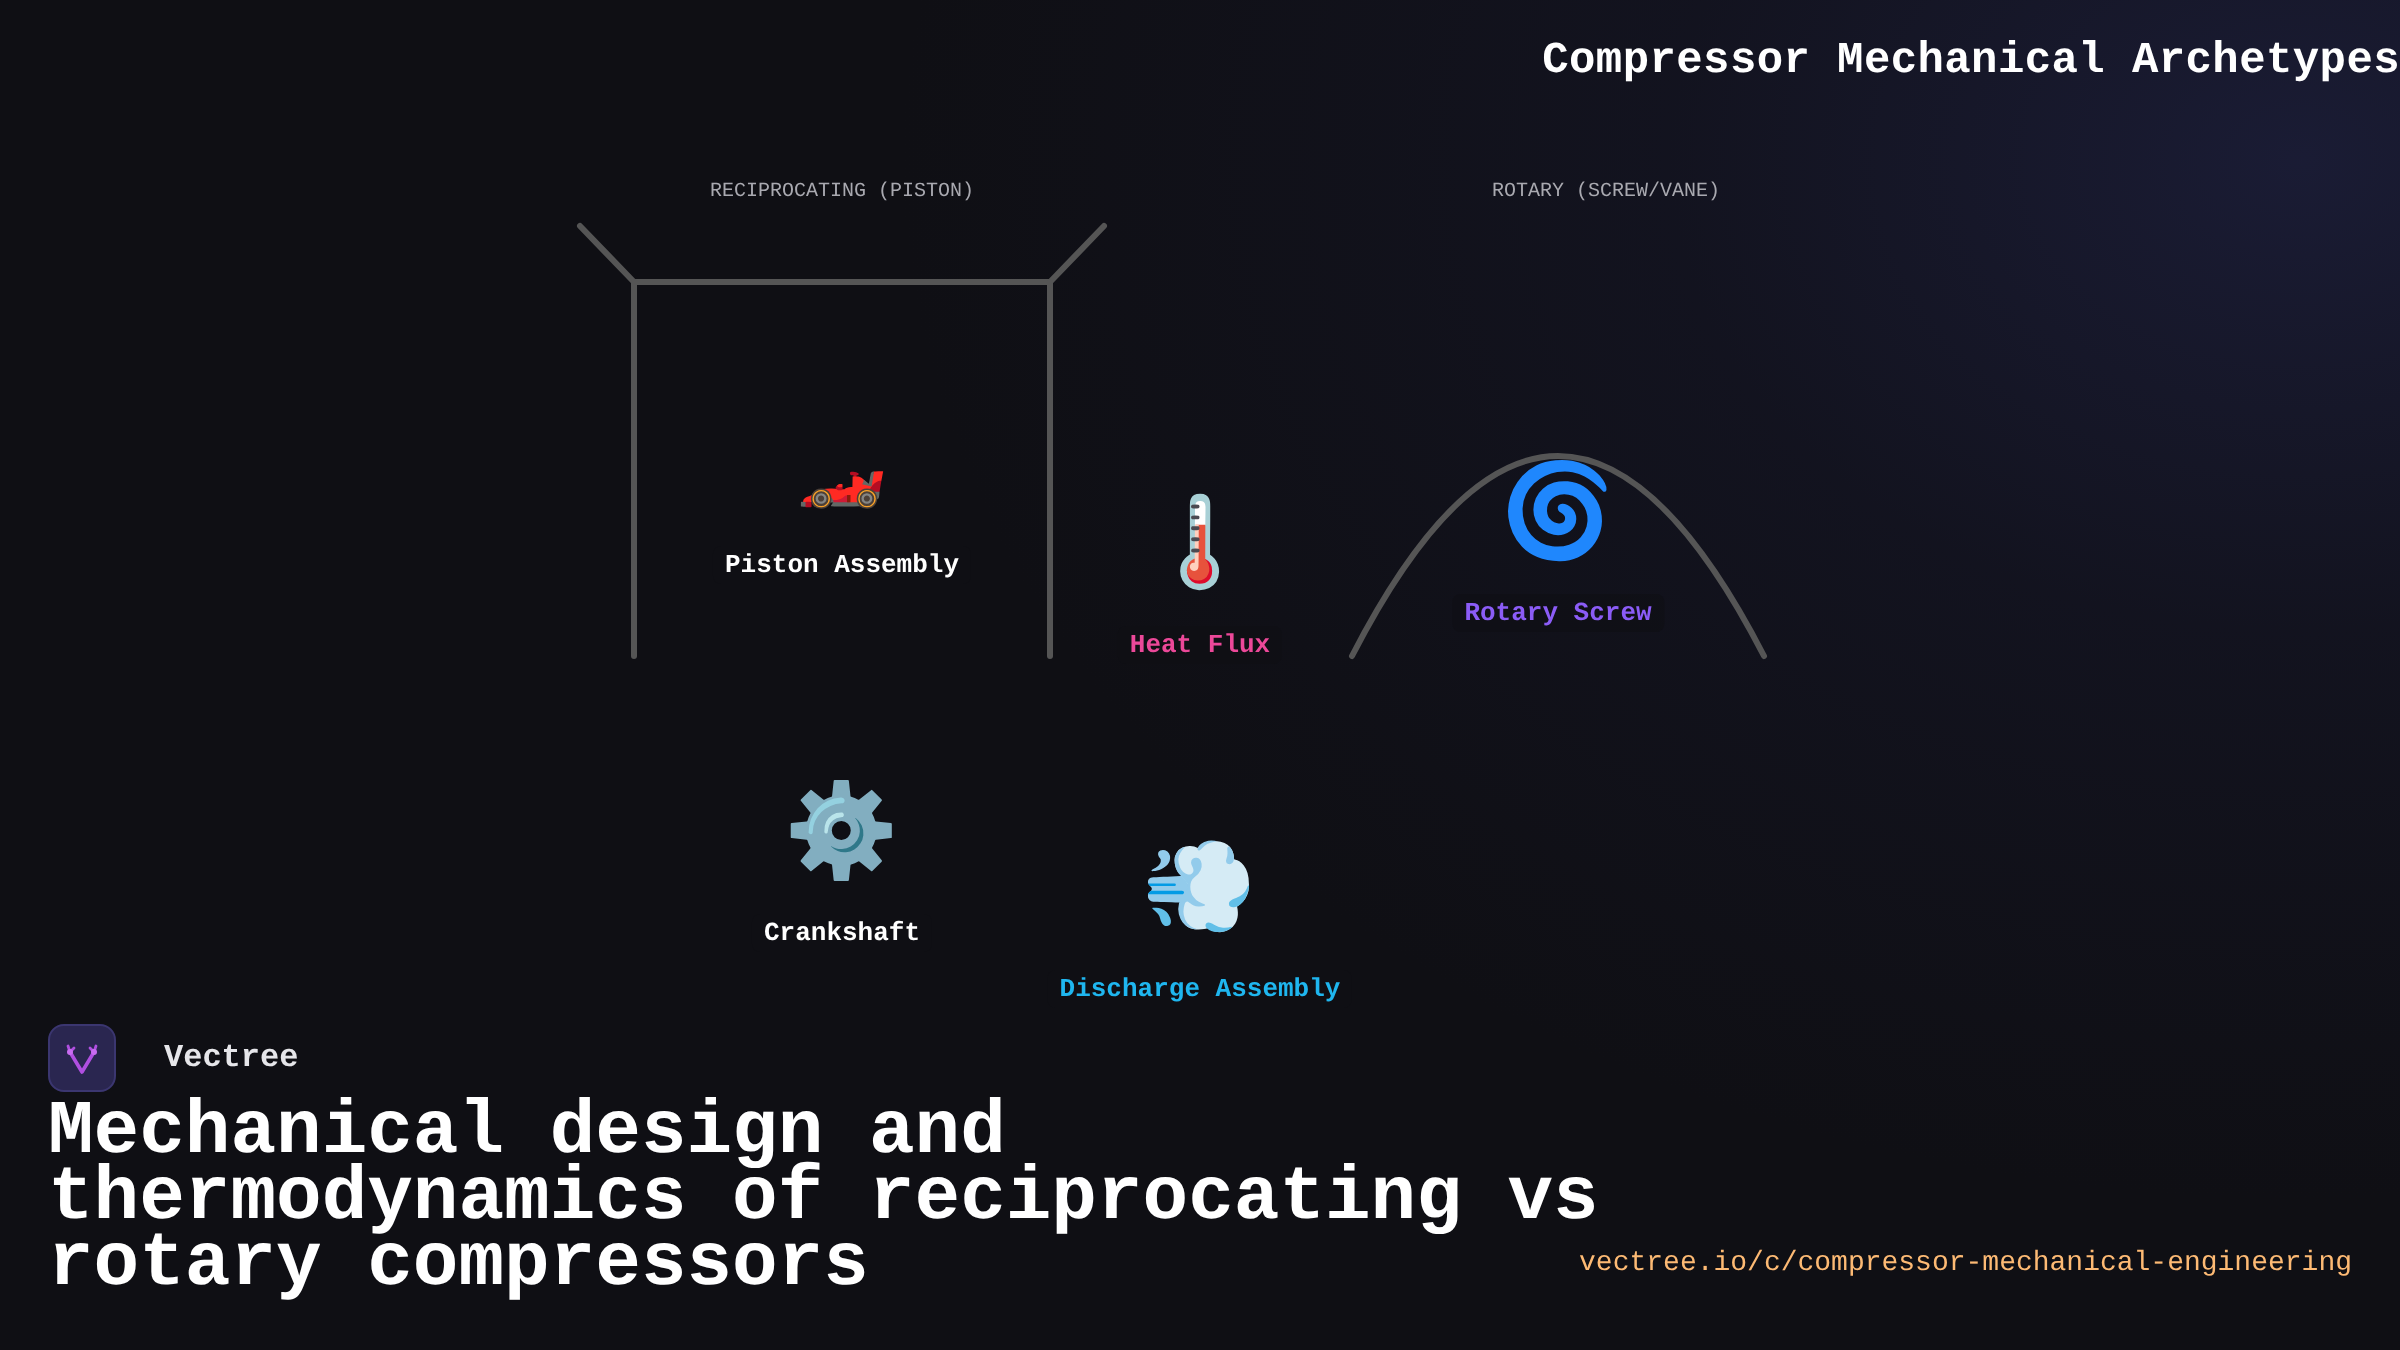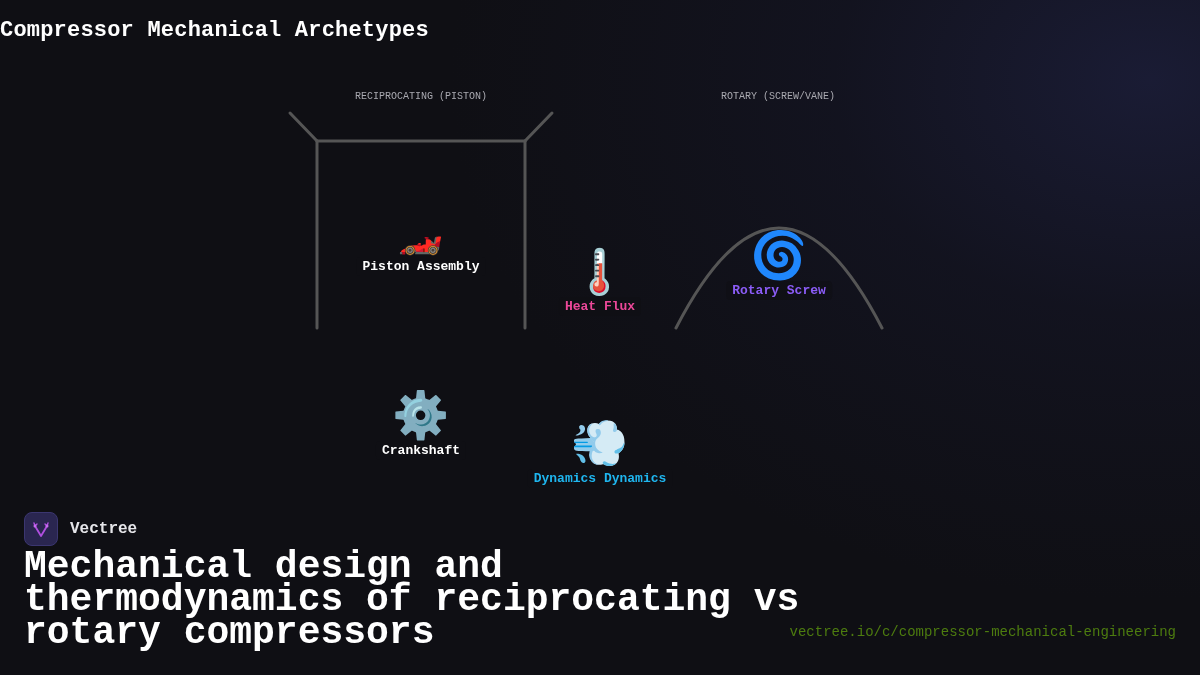--- a/index.html
+++ b/index.html
@@ -8,67 +8,67 @@
     background: #0f0f14;
     font-family: "Liberation Mono", "DejaVu Sans Mono", monospace;
     color: #fff;
   }
   .bg-glow {
     position: absolute; inset: 0;
     background: radial-gradient(ellipse 700px 520px at 1150px 80px, rgba(28,30,58,0.85) 0%, rgba(22,23,42,0.5) 45%, rgba(15,15,20,0) 100%);
     pointer-events: none;
   }
   .title {
-    position: absolute; left: 0; width: 1200px; top: 18px; text-align: left;
+    position: absolute; left: 0; width: 1200px; top: 18px; text-align: right;
     font-size: 22px; font-weight: bold; color: #ffffff; letter-spacing: 0.2px;
   }
   .group-label {
     position: absolute; font-size: 10px; color: #a9a9b0; white-space: nowrap;
     transform: translateX(-50%);
   }
   svg.diagram { position: absolute; left: 0; top: 0; width: 1200px; height: 675px; }
   .node {
     position: absolute; transform: translateX(-50%);
     display: flex; flex-direction: column; align-items: center;
   }
   .node .glyph {
     font-family: "DejaVu Sans", sans-serif; line-height: 1; display: block;
     text-align: center;
   }
   .node .label {
-    margin-top: 3px; font-size: 13px; font-weight: bold; white-space: nowrap;
+    margin-top: 19px; font-size: 13px; font-weight: bold; white-space: nowrap;
     padding: 2px 6px; border-radius: 4px; background: rgba(15,15,20,0.6);
   }
   .brand {
-    position: absolute; left: 24px; top: 512px; display: flex; align-items: center; gap: 12px;
+    position: absolute; left: 24px; top: 512px; display: flex; align-items: center; gap: 24px;
   }
   .logo {
     width: 34px; height: 34px; border-radius: 8px; background: #2a2650;
     border: 1px solid #3b3670; box-sizing: border-box;
     display: flex; align-items: center; justify-content: center;
   }
   .brand-name { font-size: 16px; font-weight: bold; color: #e6e6ea; }
   .headline {
     position: absolute; left: 24px; top: 550px; width: 780px;
     font-size: 38px; font-weight: bold; line-height: 33px; color: #ffffff;
     margin: 0;
   }
   .url {
-    position: absolute; right: 24px; top: 624px; font-size: 14px; color: #4d7c0f;
+    position: absolute; right: 24px; top: 624px; font-size: 14px; color: #fdba74;
   }
 </style>
 </head>
 <body>
 
 <div class="bg-glow"></div>
 
 <div class="title">Compressor Mechanical Archetypes</div>
 
 <div class="group-label" style="left:421px; top:91px;">RECIPROCATING (PISTON)</div>
-<div class="group-label" style="left:778px; top:91px;">ROTARY (SCREW/VANE)</div>
+<div class="group-label" style="left:803px; top:91px;">ROTARY (SCREW/VANE)</div>
 
 <svg class="diagram" viewBox="0 0 1200 675">
   <g fill="none" stroke="#555555" stroke-width="3" stroke-linecap="round">
     <line x1="290" y1="113" x2="317" y2="141"></line>
     <line x1="552" y1="113" x2="525" y2="141"></line>
     <line x1="317" y1="141" x2="525" y2="141"></line>
     <line x1="317" y1="141" x2="317" y2="328"></line>
     <line x1="525" y1="141" x2="525" y2="328"></line>
   </g>
   <path d="M 676 328 Q 779 128 882 328" fill="none" stroke="#555555" stroke-width="3" stroke-linecap="round"></path>
@@ -89,21 +89,21 @@
   <span class="label" style="color:#8b5cf6;">Rotary Screw</span>
 </div>
 
 <div class="node" style="left:421px; top:392px;">
   <span class="glyph" style="font-size:46px; color:#7fb2c4;">⚙️</span>
   <span class="label" style="color:#ffffff;">Crankshaft</span>
 </div>
 
 <div class="node" style="left:600px; top:420px;">
   <span class="glyph" style="font-size:46px;">💨</span>
-  <span class="label" style="color:#1fb6ef;">Dynamics Dynamics</span>
+  <span class="label" style="color:#1fb6ef;">Discharge Assembly</span>
 </div>
 
 <div class="brand">
   <div class="logo">
     <svg width="20" height="20" viewBox="0 0 20 20">
       <path d="M4 7 L10 17 L16 7" fill="none" stroke="#b04fe0" stroke-width="1.8" stroke-linecap="round" stroke-linejoin="round"></path>
       <path d="M4 7 L3 4 M4 7 L6 5 M16 7 L17 4 M16 7 L14 5" fill="none" stroke="#b04fe0" stroke-width="1.4" stroke-linecap="round"></path>
       <circle cx="4" cy="7" r="1.5" fill="#c86cf0"></circle>
       <circle cx="16" cy="7" r="1.5" fill="#c86cf0"></circle>
     </svg>

